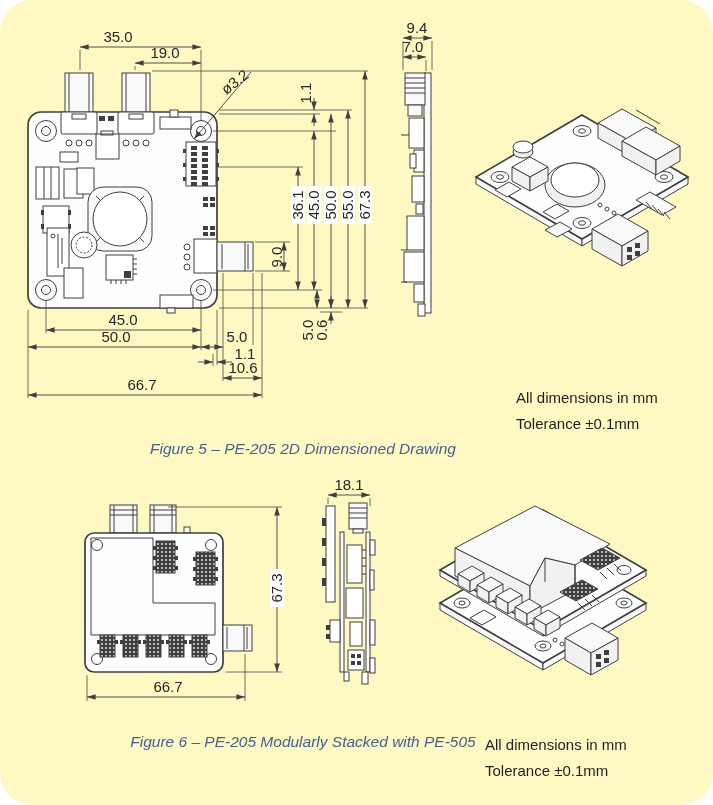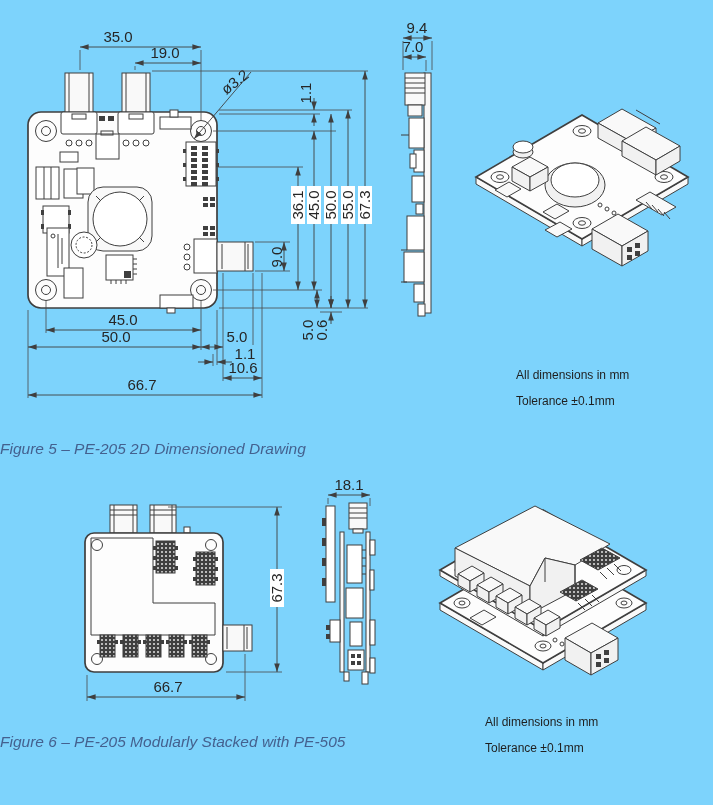--- a/index.html
+++ b/index.html
@@ -1,30 +1,30 @@
 <!DOCTYPE html>
 <html><head>
 <meta charset="utf-8">
 <style>
   html,body{margin:0;padding:0;background:#ffffff;}
-  .page{position:relative;width:713px;height:805px;background:#7dd3fc;overflow:hidden;
-        font-family:"Liberation Sans",sans-serif;}
+  .page{position:relative;width:713px;height:805px;background:#fef9c3;overflow:hidden;
+        font-family:"Liberation Sans",sans-serif;border-radius:32px;}
   .page svg{position:absolute;left:0;}
   .ln{stroke:#3f3f3f;stroke-width:1;fill:none;}
   .lnw{stroke:#3f3f3f;stroke-width:1;fill:#ffffff;}
   .lnf{stroke:#3f3f3f;stroke-width:1;fill:#f9f9f9;}
   .lnf2{stroke:#3f3f3f;stroke-width:1;fill:#f1f1f1;}
   .bd{stroke:#3f3f3f;stroke-width:1.7;fill:#fdfdfd;}
   .dl{stroke:#3f3f3f;stroke-width:0.9;fill:none;}
   .xl{stroke:#4a4a4a;stroke-width:0.8;fill:none;}
   .dk{fill:#3f3f3f;stroke:none;}
   .dim{font:15px "Liberation Sans",sans-serif;fill:#262626;}
   .wbg{fill:#ffffff;stroke:none;}
-  .notes{position:absolute;font-size:12px;color:#1f1f1f;line-height:26px;}
-  .caption{position:absolute;width:606px;font-style:italic;
+  .notes{position:absolute;font-size:15px;color:#1f1f1f;line-height:26px;margin-top:23px;}
+  .caption{position:absolute;width:606px;text-align:center;font-style:italic;
            font-size:15.5px;color:#44618F;}
 </style>
 </head>
 <body>
 
 <div class="page">
 
 <svg width="713" height="435" viewBox="0 0 713 435" style="top:0">
   <defs>
     <marker id="arw" markerWidth="10" markerHeight="8" refX="8.6" refY="3.5" orient="auto-start-reverse" markerUnits="userSpaceOnUse">

